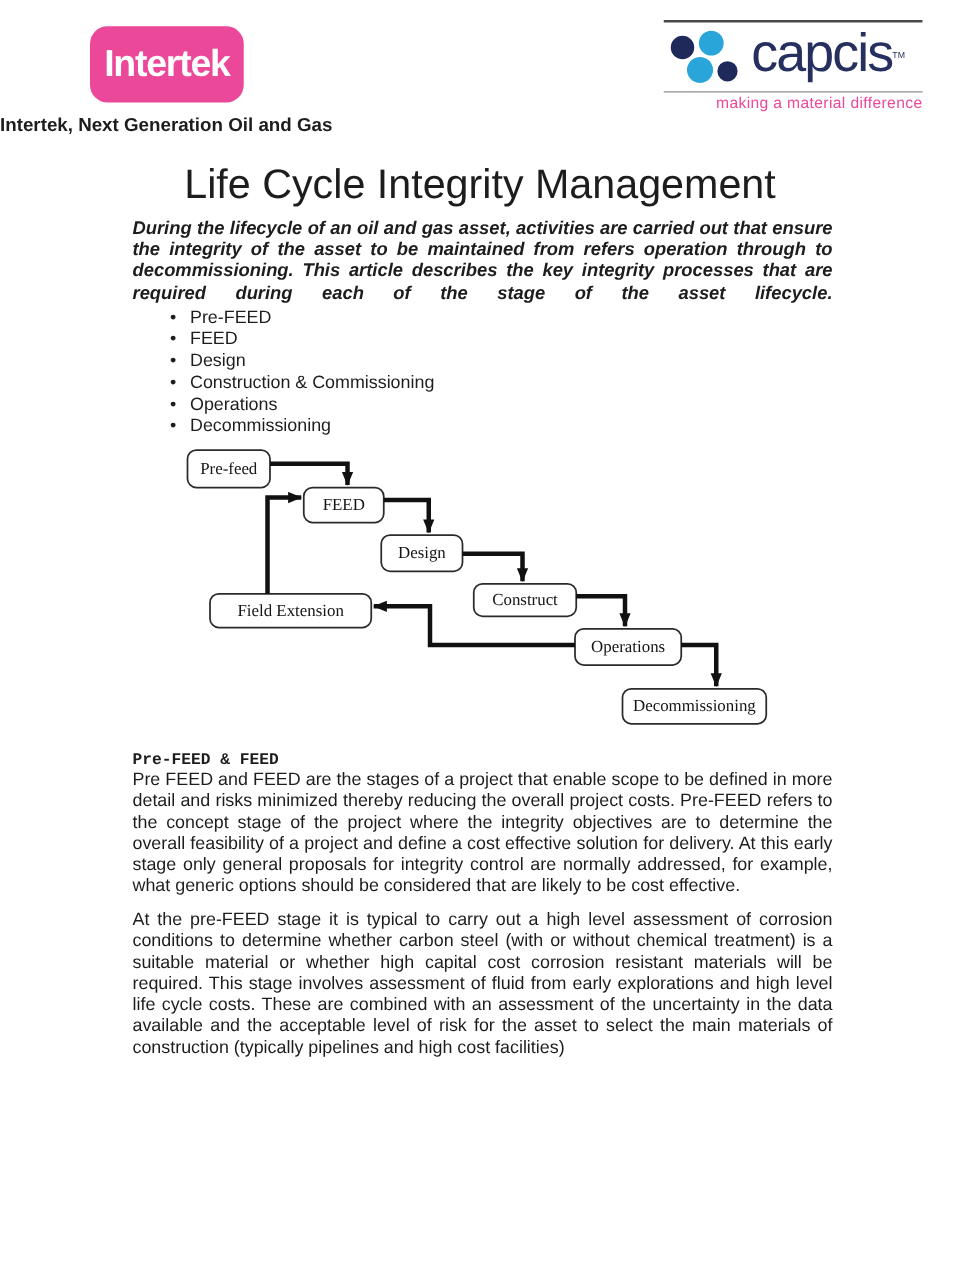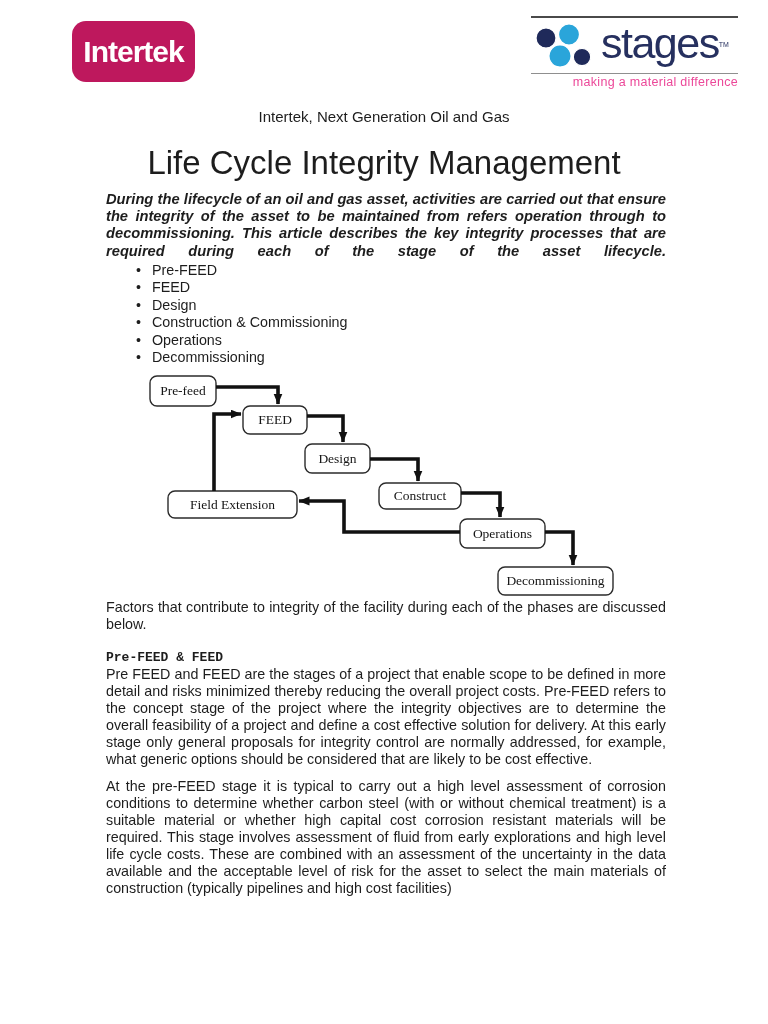--- a/index.html
+++ b/index.html
@@ -5,37 +5,37 @@
   html,body { margin:0; padding:0; background:#ffffff; }
   .page {
     position:relative; width:768px; height:1024px; background:#ffffff;
     font-family:"Liberation Sans","DejaVu Sans",sans-serif; color:#1d1d1d;
     overflow:hidden;
   }
   
   .logos { position:relative; height:88px; }
   .intertek-logo {
     position:absolute; left:72px; top:21px; width:123px; height:61px;
-    background:#be185d; border-radius:14px;
+    background:#ec4899; border-radius:14px;
     display:flex; align-items:center; justify-content:center;
   }
   .intertek-word { color:#ffffff; font-weight:bold; font-size:30px; letter-spacing:-1px; }
   .capcis-logo { position:absolute; left:531px; top:16px; width:207px; }
   .cap-rule-top { border-top:2px solid #4a4a4a; margin-bottom:2px; }
   .cap-row { display:flex; align-items:flex-start; height:52px; }
   .cap-circles { flex:none; margin-left:1px; }
   .cap-word {
     font-size:43px; line-height:50px; color:#26305f; letter-spacing:-1.5px;
     margin-left:5px; position:relative; top:-2px; white-space:nowrap;
   }
   .cap-tm { font-size:7px; vertical-align:top; position:relative; top:2px; letter-spacing:0; }
   .cap-rule-bottom { border-top:1.5px solid #8f8f8f; margin-top:1px; }
   .cap-tagline { text-align:right; font-size:12.5px; color:#ec4899; margin-top:1px; letter-spacing:0.3px; }
   
-  .doc-subtitle { text-align:center; font-size:15px; line-height:17px; margin-top:20px; }
+  .doc-subtitle { text-align:left; font-size:15px; line-height:17px; margin-top:4px;font-weight:bold; }
   .doc-title { text-align:center; font-weight:400; font-size:33px; line-height:33px; margin:21px 0 0 0; }
   .content { padding:0 102px 0 106px; }
   .lead {
     margin:12px 0 0 0; font-size:14.7px; line-height:17.2px;
     font-weight:bold; font-style:italic;
     text-align:justify; text-align-last:justify;
   }
   .list-intro { margin:14px 0 0 0; font-size:14.3px; line-height:17px; }
   .bullets { margin-top:2px; }
   .bullet-row { display:flex; font-size:14.3px; line-height:17.5px; }
@@ -57,21 +57,21 @@
     </div>
     <div class="capcis-logo">
       <div class="cap-rule-top"></div>
       <div class="cap-row">
         <svg class="cap-circles" width="64" height="52" viewBox="0 0 64 52">
           <circle cx="14" cy="18" r="10" fill="#1f2a5a" stroke="#ffffff" stroke-width="1.2"></circle>
           <circle cx="50" cy="37" r="8.7" fill="#1f2a5a" stroke="#ffffff" stroke-width="1.2"></circle>
           <circle cx="37" cy="14.5" r="10.5" fill="#2aa5da" stroke="#ffffff" stroke-width="1.2"></circle>
           <path d="M28,25 a11,11 0 1 0 0.01,0 Z M28,47 q-2,4 -6,4.5 q4,0.5 6,-4.5 Z" fill="#2aa5da" stroke="#ffffff" stroke-width="1.2"></path>
         </svg>
-        <span class="cap-word"><span>stages</span><span class="cap-tm">TM</span></span>
+        <span class="cap-word"><span>capcis</span><span class="cap-tm">TM</span></span>
       </div>
       <div class="cap-rule-bottom"></div>
       <div class="cap-tagline">making a material difference</div>
     </div>
   </div>
 
   <div class="doc-subtitle">Intertek, Next Generation Oil and Gas</div>
   <h1 class="doc-title">Life Cycle Integrity Management</h1>
 
   <div class="content">
@@ -131,19 +131,18 @@
         <polyline points="307,47 343,47 343,73" fill="none" stroke="#111111" stroke-width="3.6" marker-end="url(#ah)"></polyline>
         <polyline points="370,90 418,90 418,112" fill="none" stroke="#111111" stroke-width="3.6" marker-end="url(#ah)"></polyline>
         <polyline points="461,124 500,124 500,148" fill="none" stroke="#111111" stroke-width="3.6" marker-end="url(#ah)"></polyline>
         <polyline points="545,163 573,163 573,196" fill="none" stroke="#111111" stroke-width="3.6" marker-end="url(#ah)"></polyline>
         <polyline points="460,163 344,163 344,132 299,132" fill="none" stroke="#111111" stroke-width="3.6" marker-end="url(#ah)"></polyline>
         <polyline points="214,122 214,45 241,45" fill="none" stroke="#111111" stroke-width="3.6" marker-end="url(#ah)"></polyline>
       </g>
   </svg>
 
   <div class="content">
-    <p class="para factors">Factors that contribute to integrity of the facility during each of the phases are discussed below.</p>
     <p class="section-heading">Pre-FEED &amp; FEED</p>
     <p class="para">Pre FEED and FEED are the stages of a project that enable scope to be defined in more detail and risks minimized thereby reducing the overall project costs.  Pre-FEED refers to the concept stage of the project where the integrity objectives are to determine the overall feasibility of a project and define a cost effective solution for delivery.  At this early stage only general proposals for integrity control are normally addressed, for example, what generic options should be considered that are likely to be cost effective.</p>
     <p class="para p2">At the pre-FEED stage it is typical to carry out a high level assessment of corrosion conditions to determine whether carbon steel (with or without chemical treatment) is a suitable material or whether high capital cost corrosion resistant materials will be required.  This stage involves assessment of fluid from early explorations and high level life cycle costs.  These are combined with an assessment of the uncertainty in the data available and the acceptable level of risk for the asset to select the main materials of construction (typically pipelines and high cost facilities)</p>
   </div>
 
 </div>
 
 </body></html>

